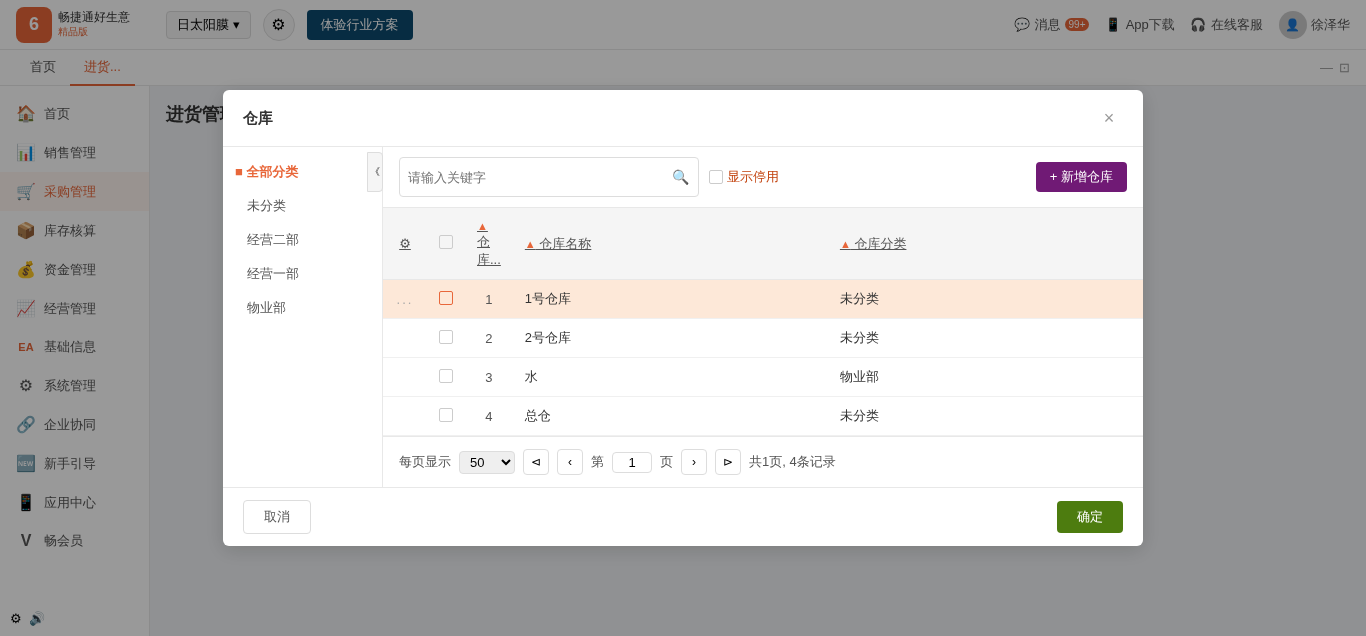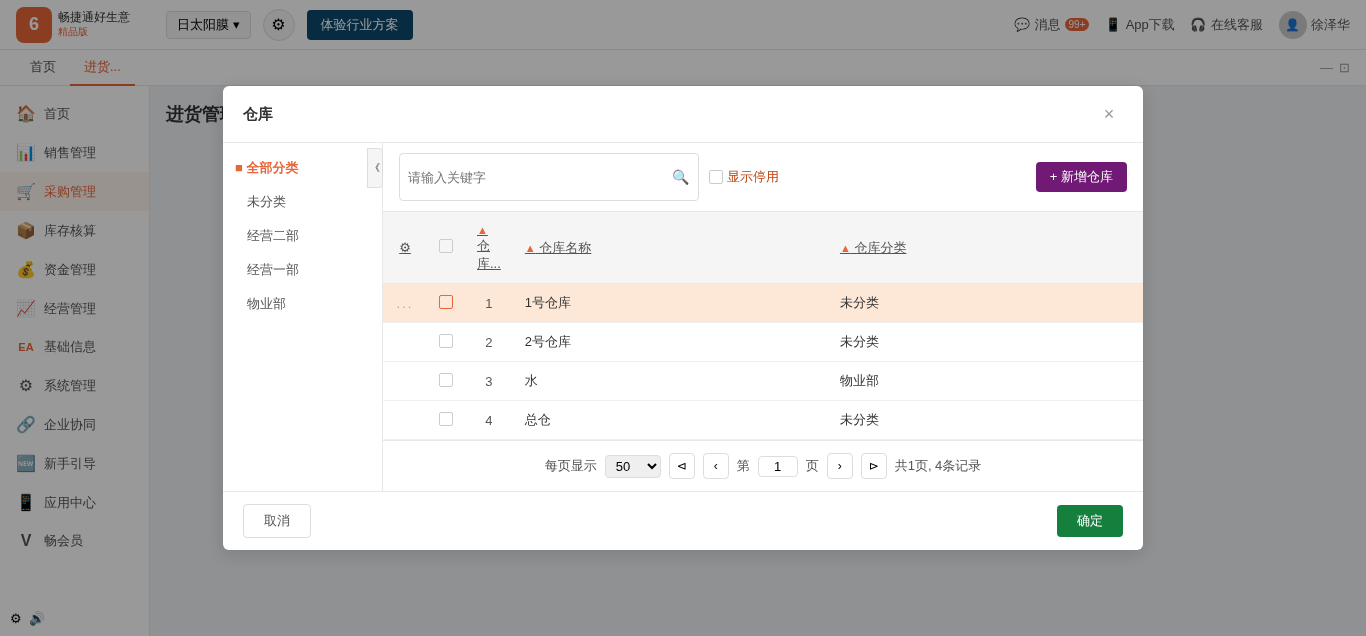--- a/index.html
+++ b/index.html
@@ -278,21 +278,21 @@
       border-bottom: 1px solid #e8e8e8;
     }
     .search-box {
       display: flex;
       align-items: center;
       border: 1px solid #ddd;
       border-radius: 4px;
       padding: 0 8px;
       flex: 1;
       max-width: 300px;
-      height: 48px;
+      height: 40px;
     }
     .search-box input {
       border: none;
       outline: none;
       flex: 1;
       font-size: 13px;
       background: transparent;
     }
     .search-icon { color: #aaa; font-size: 14px; cursor: pointer; }
     .show-disabled {
@@ -352,21 +352,21 @@
       color: #333;
     }
     .row-num { color: #555; text-align: center; width: 40px; }
     .col-check { width: 36px; text-align: center; }
     .col-gear { width: 44px; text-align: center; }
 
     
     .pagination {
       display: flex;
       align-items: center;
-      justify-content: center;
+      justify-content: flex-start;
       padding: 12px 16px;
       border-top: 1px solid #e8e8e8;
       gap: 8px;
       font-size: 13px;
       color: #555;
     }
     .page-size-select {
       border: 1px solid #ddd;
       border-radius: 4px;
       padding: 2px 6px;
@@ -405,21 +405,21 @@
     .btn-cancel {
       border: 1px solid #ddd;
       background: #fff;
       border-radius: 4px;
       padding: 7px 20px;
       cursor: pointer;
       font-size: 13px;
       color: #555;
     }
     .btn-confirm {
-      background: #15803d;
+      background: #4d7c0f;
       color: white;
       border: none;
       border-radius: 4px;
       padding: 7px 20px;
       cursor: pointer;
       font-size: 13px;
     }
 
     
     .sort-icon { color: #e8673a; font-size: 11px; }

